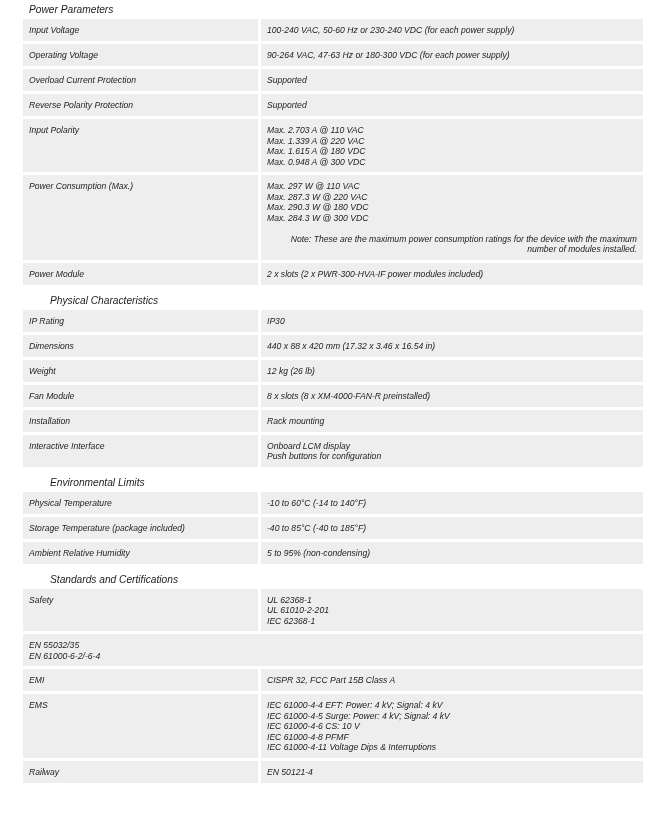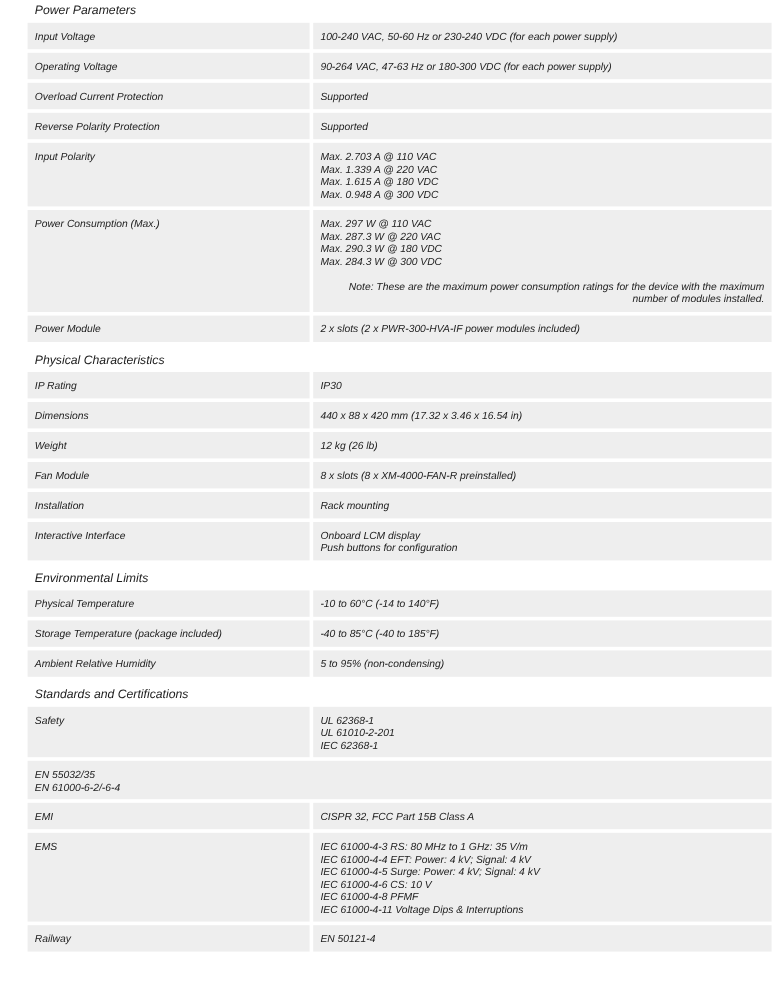--- a/index.html
+++ b/index.html
@@ -11,21 +11,21 @@
     line-height: 10.5px;
   }
   .spec { position: relative; padding: 0 7px 0 23px; font-style: italic; }
   .section-title {
     font-size: 10.2px;
     color: #1c1c1c;
     height: 19px;
     line-height: 19px;
     padding-left: 6px;
   }
-  .section + .section .section-title { margin-top: 3px; height: 22px; line-height: 26px; }
+  .section + .section .section-title { margin-top: 3px; height: 22px; line-height: 26px; margin-left: 21px; }
   .rows { display: flex; flex-direction: column; gap: 3px; }
   .row { display: flex; gap: 3px; }
   .cell {
     background: #eeeeee;
     padding: 6px 6px 5px 6px;
     box-sizing: border-box;
     min-height: 22px;
   }
   .label { width: 235px; flex: 0 0 235px; }
   .value { flex: 1 1 auto; }
@@ -176,21 +176,20 @@
         </div>
         <div class="row">
           <div class="cell label">EMI</div>
           <div class="cell value">
             <span class="line">CISPR 32, FCC Part 15B Class A</span>
           </div>
         </div>
         <div class="row">
           <div class="cell label">EMS</div>
           <div class="cell value">
-            <span class="line">IEC 61000-4-3 RS: 80 MHz to 1 GHz: 35 V/m</span>
             <span class="line">IEC 61000-4-4 EFT: Power: 4 kV; Signal: 4 kV</span>
             <span class="line">IEC 61000-4-5 Surge: Power: 4 kV; Signal: 4 kV</span>
             <span class="line">IEC 61000-4-6 CS: 10 V</span>
             <span class="line">IEC 61000-4-8 PFMF</span>
             <span class="line">IEC 61000-4-11 Voltage Dips &amp; Interruptions</span>
           </div>
         </div>
         <div class="row">
           <div class="cell label">Railway</div>
           <div class="cell value">

